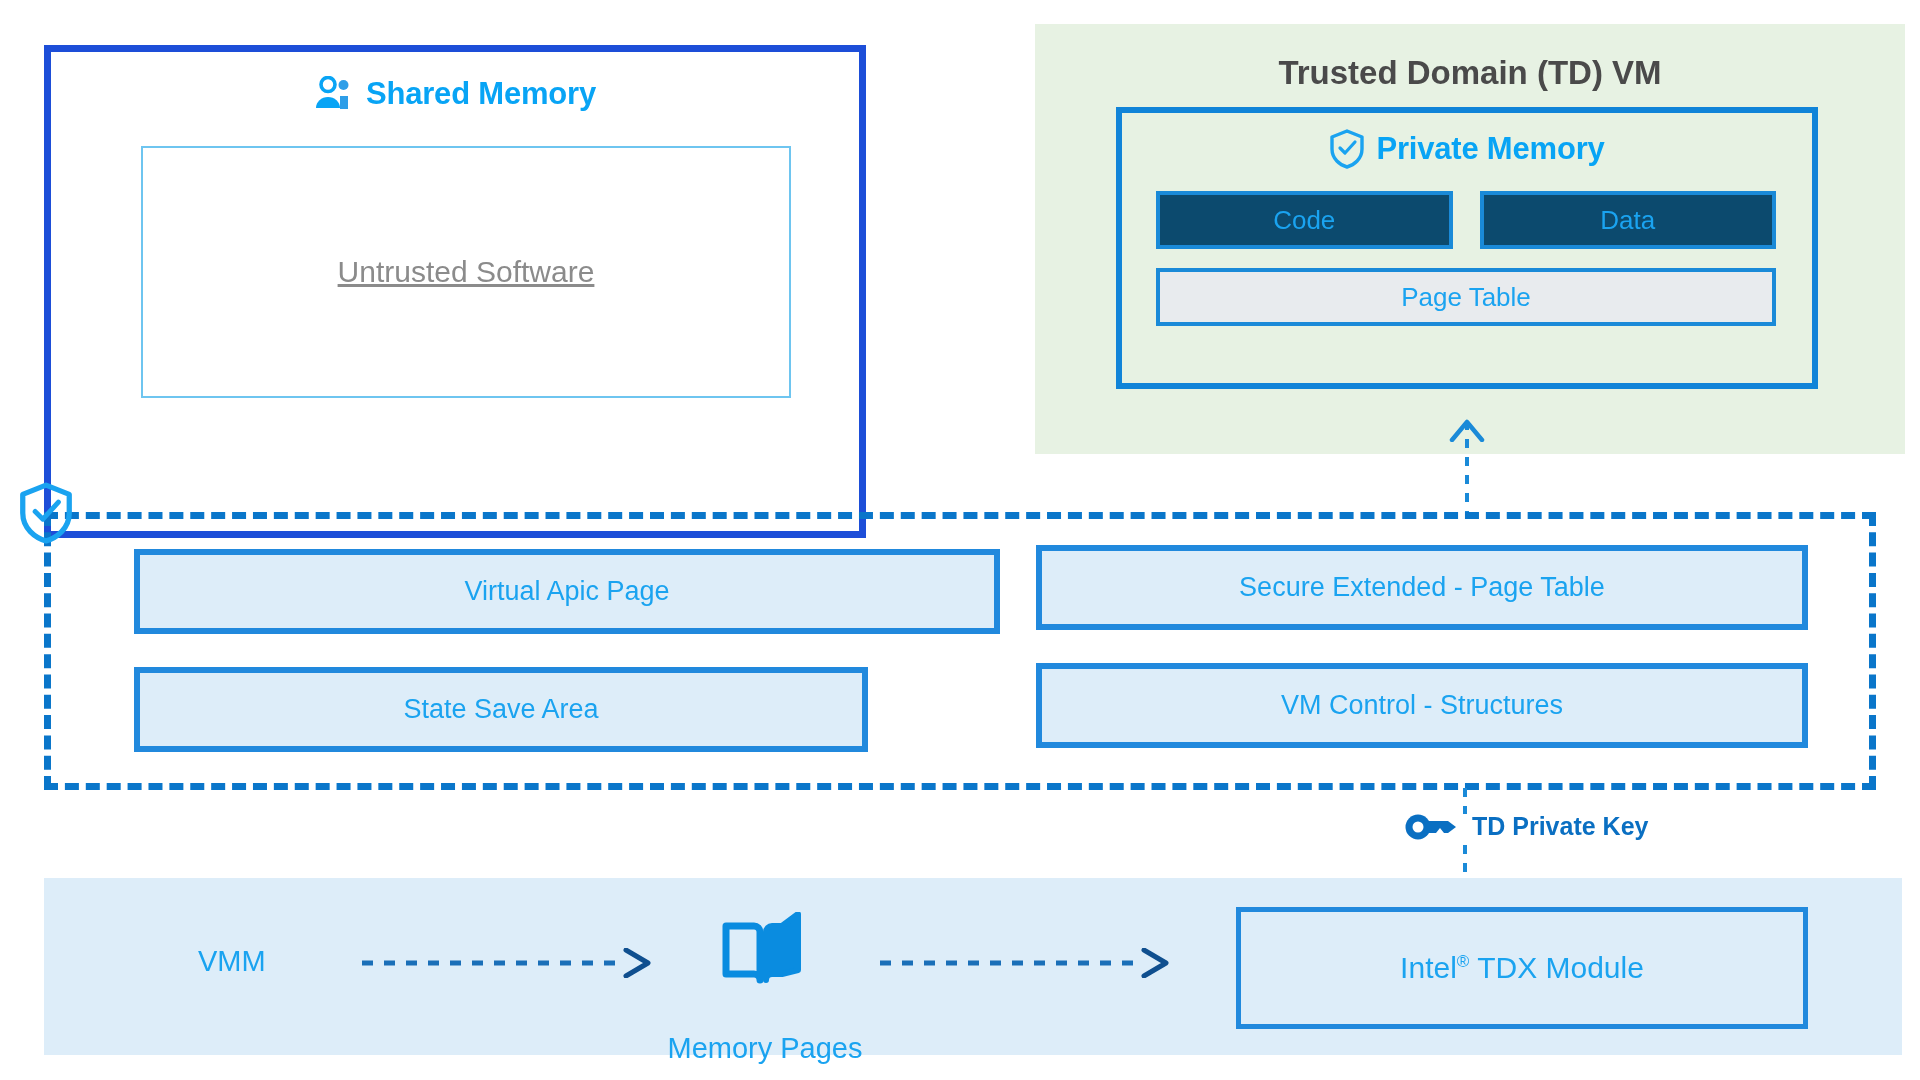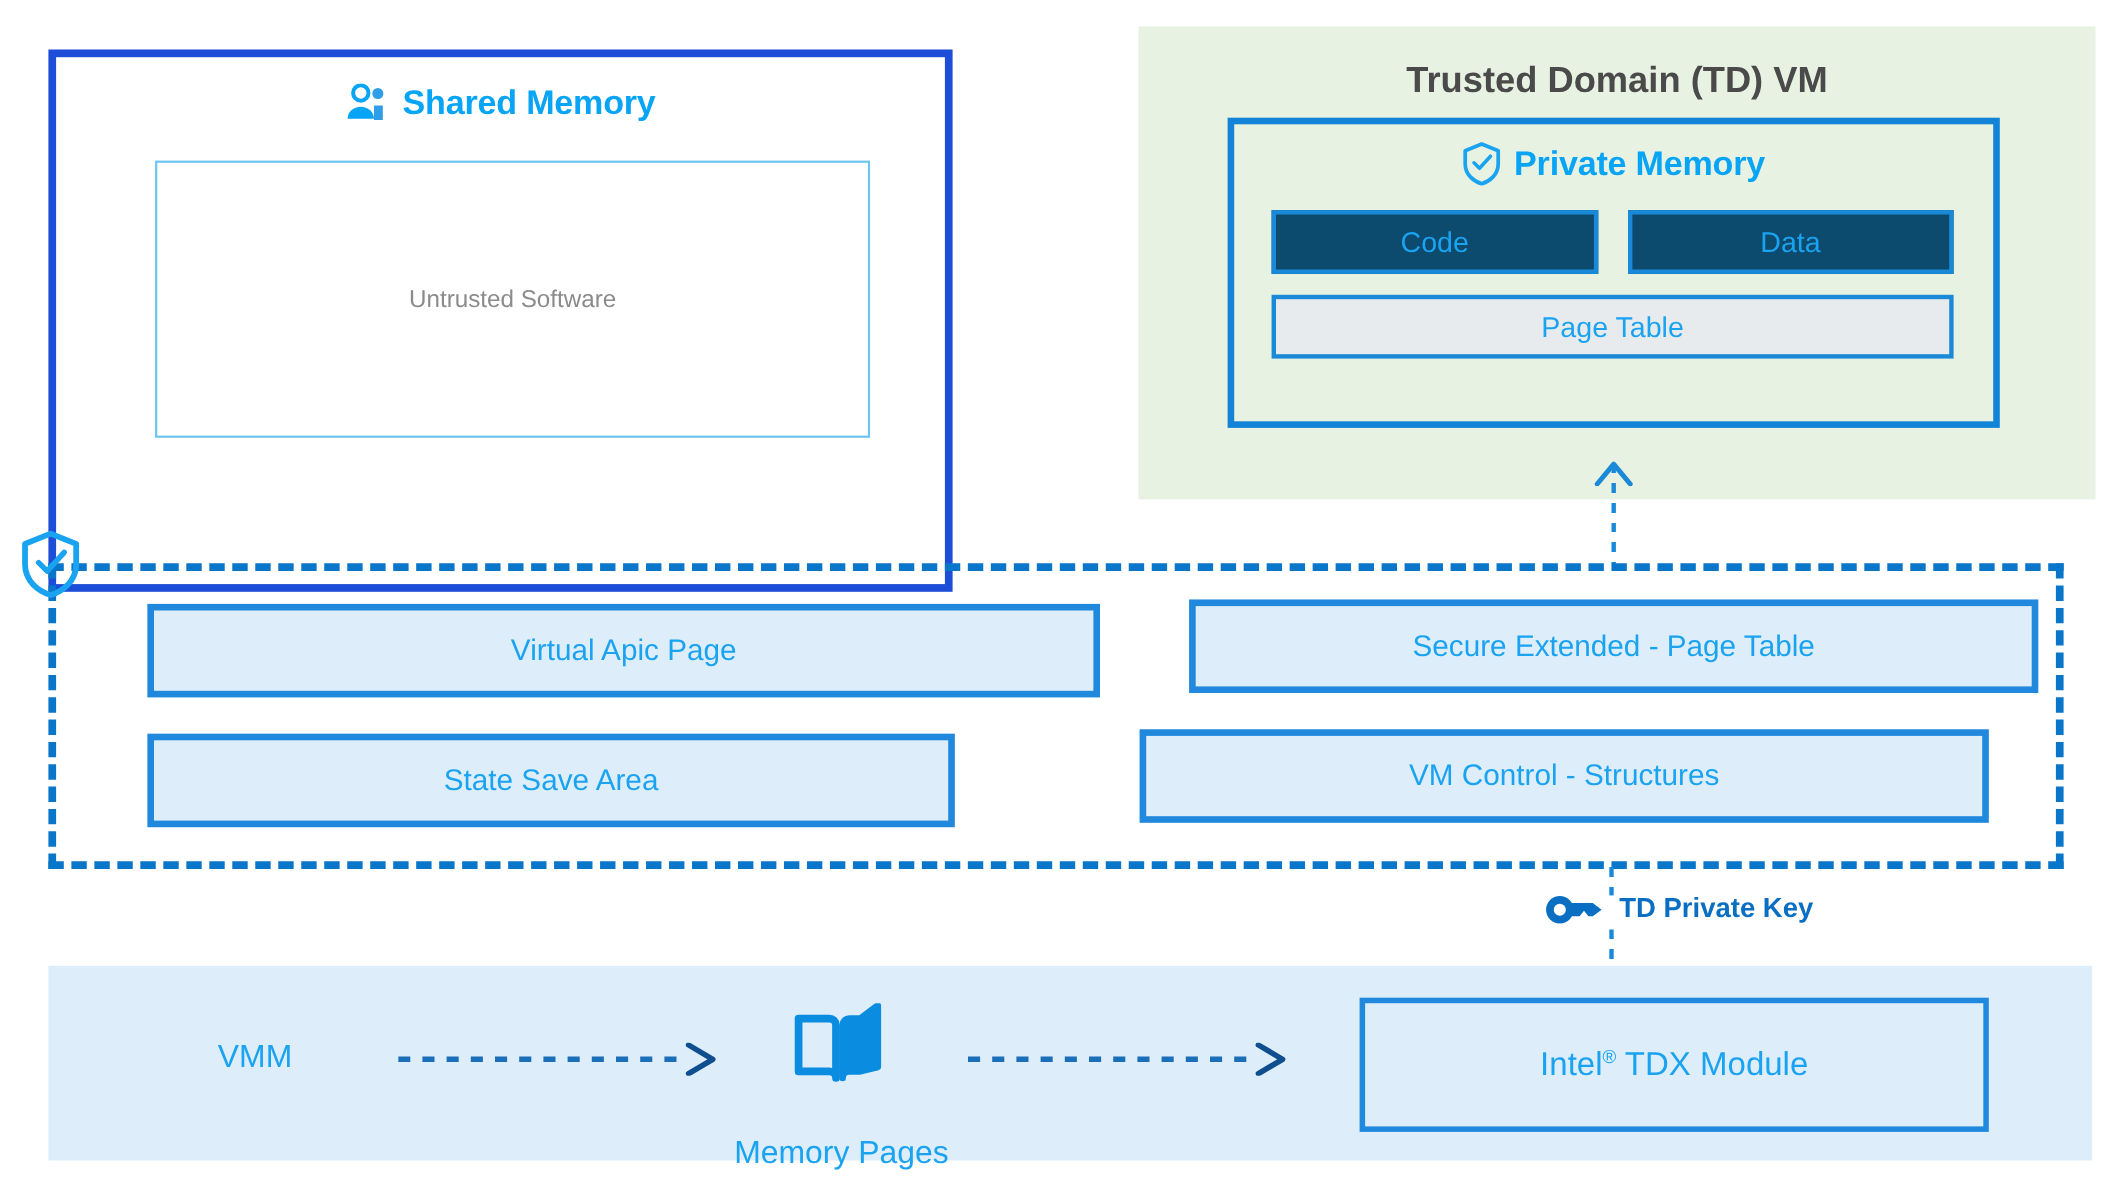--- a/index.html
+++ b/index.html
@@ -56,23 +56,24 @@
     width: 650px;
     height: 252px;
     border: 2px solid #6ec5f0;
     box-sizing: border-box;
     background: #ffffff;
     display: flex;
     align-items: center;
     justify-content: center;
   }
   #untrusted-software-label {
-    font-size: 22px;
+    font-size: 30px;
     color: #8b8b8b;
     white-space: nowrap;
+    text-decoration: underline;
   }
 
   
   #td-vm-panel {
     position: absolute;
     left: 1035px;
     top: 24px;
     width: 870px;
     height: 430px;
     background: #e7f2e3;
@@ -180,21 +181,21 @@
     background: #ddedf9;
     display: flex;
     align-items: center;
     justify-content: center;
     font-size: 27px;
     color: #1aa3f0;
     white-space: nowrap;
   }
   #box-virtual-apic-page { left: 134px; top: 549px; width: 866px; height: 85px; }
   #box-state-save-area   { left: 134px; top: 667px; width: 734px; height: 85px; }
-  #box-secure-ept        { left: 1036px; top: 545px; width: 772px; height: 85px; margin-left: 45px; }
+  #box-secure-ept        { left: 1036px; top: 545px; width: 772px; height: 85px; }
   #box-vm-control        { left: 1036px; top: 663px; width: 772px; height: 85px; }
 
   
   #td-private-key {
     position: absolute;
     left: 1404px;
     top: 812px;
     display: flex;
     gap: 12px;
   }

